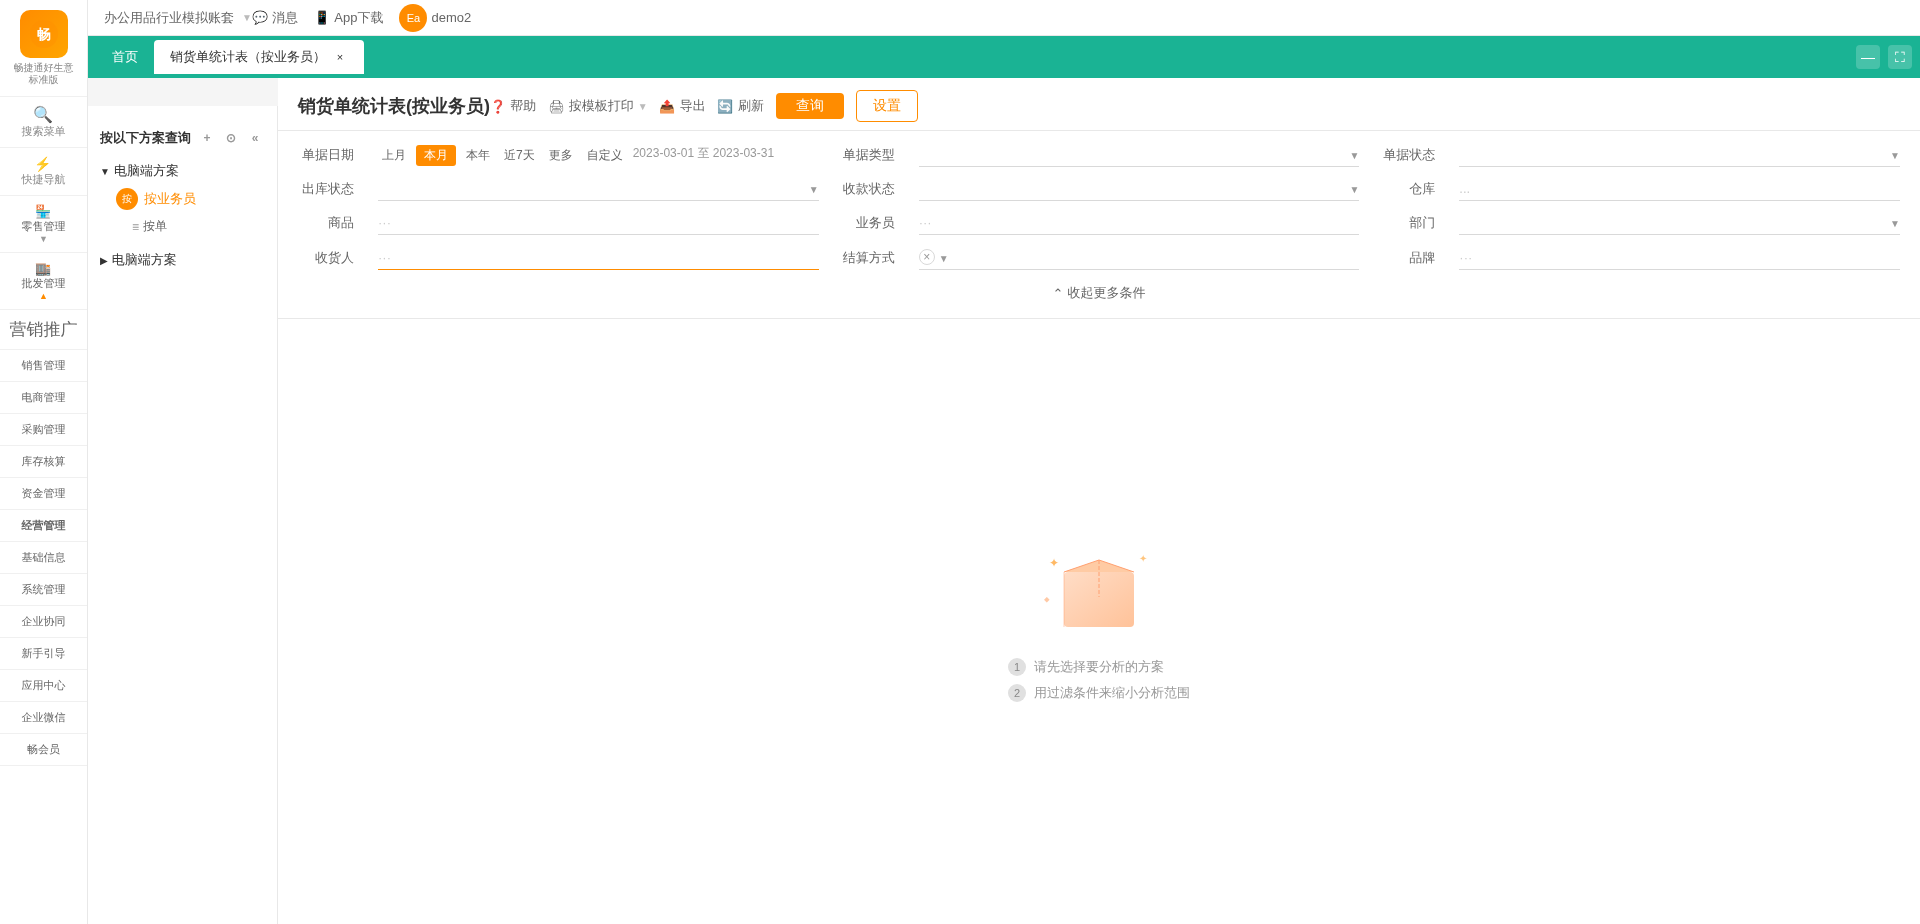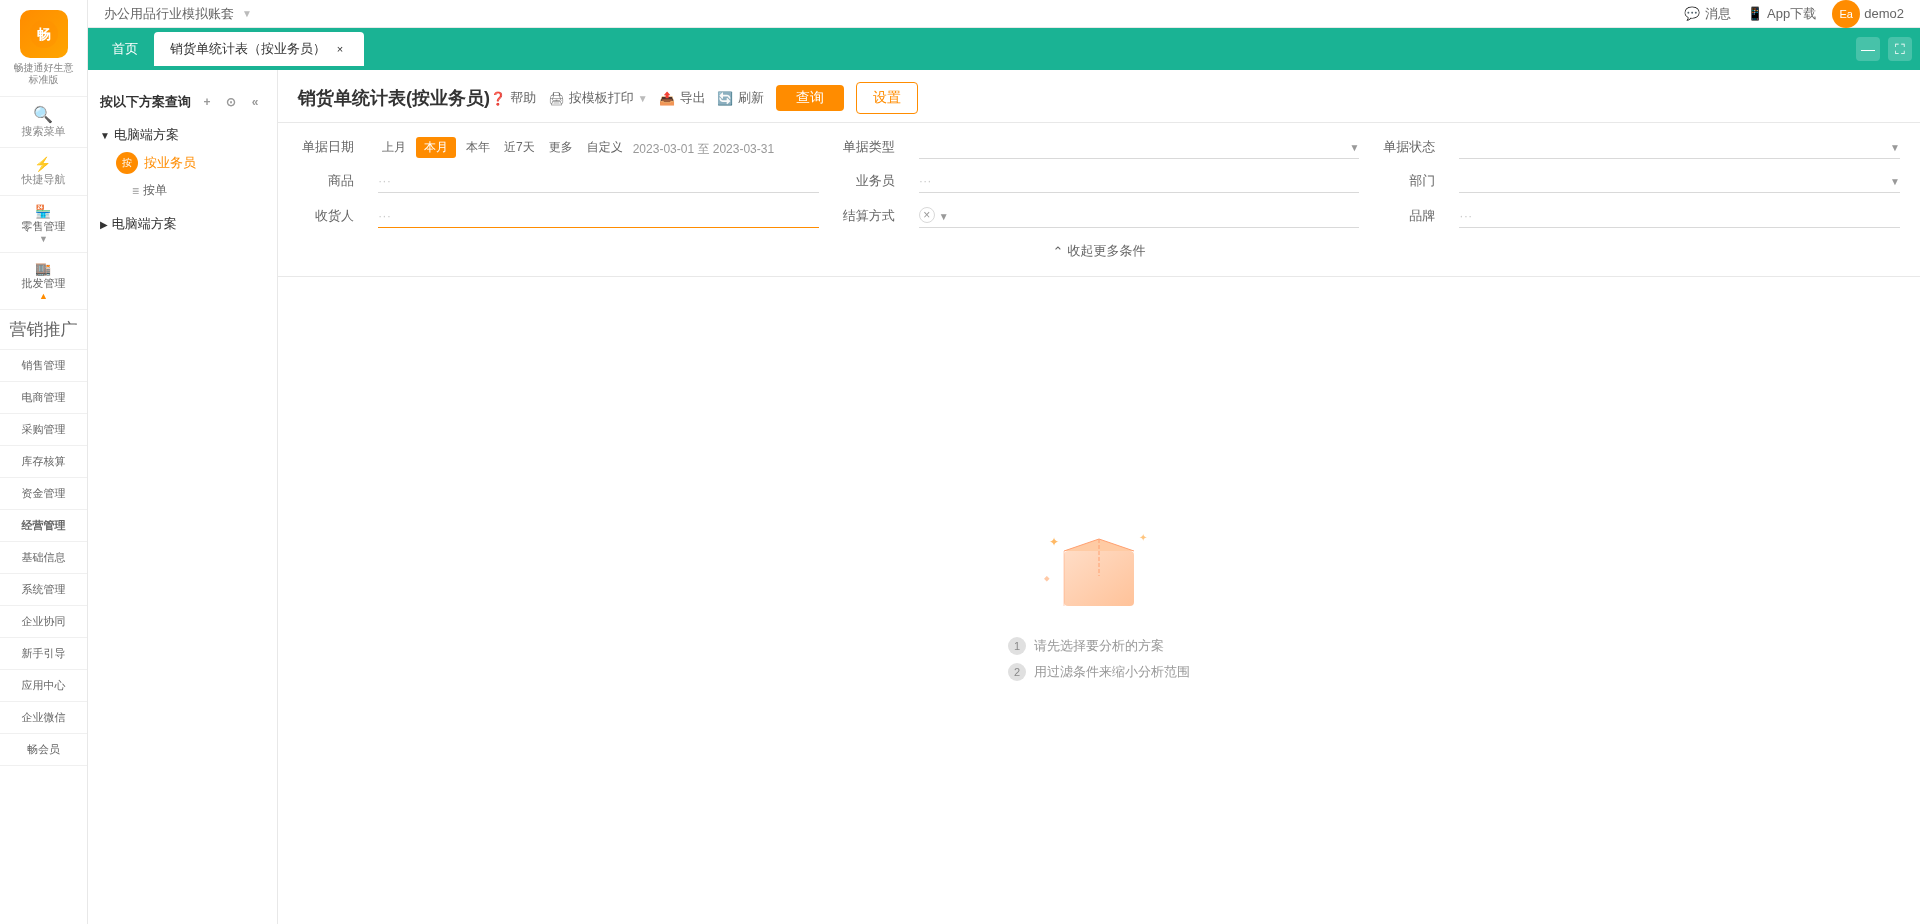--- a/index.html
+++ b/index.html
@@ -11,40 +11,40 @@
     .logo-icon { width: 48px; height: 48px; background: linear-gradient(135deg, #ff8c00, #ffa500); border-radius: 10px; margin: 0 auto 4px; display: flex; align-items: center; justify-content: center; }
     .logo-text { font-size: 10px; color: #666; line-height: 1.2; }
     .sidebar-search { padding: 8px 4px; text-align: center; font-size: 12px; color: #666; cursor: pointer; border-bottom: 1px solid #f0f0f0; }
     .sidebar-nav-item { padding: 8px 4px; text-align: center; font-size: 12px; color: #666; cursor: pointer; border-bottom: 1px solid #f0f0f0; }
     .sidebar-shortcut { padding: 8px 4px; text-align: center; font-size: 12px; color: #666; cursor: pointer; border-bottom: 1px solid #f0f0f0; }
 
     
     .main { flex: 1; display: flex; flex-direction: column; overflow: hidden; }
 
     
-    .topbar { height: 28px; background: #fff; display: flex; align-items: center; justify-content: space-between; padding: 0 16px; border-bottom: 1px solid #e8e8e8; }
+    .topbar { height: 36px; background: #fff; display: flex; align-items: center; justify-content: flex-start; padding: 0 16px; border-bottom: 1px solid #e8e8e8; }
     .topbar-left { display: flex; align-items: center; gap: 8px; font-size: 13px; color: #666; }
     .topbar-right { display: flex; align-items: center; gap: 16px; font-size: 13px; color: #666; }
     .topbar-right-item { display: flex; align-items: center; gap: 4px; cursor: pointer; }
     .avatar { width: 28px; height: 28px; border-radius: 50%; background: #ff8c00; display: flex; align-items: center; justify-content: center; color: #fff; font-size: 11px; overflow: hidden; }
 
     
     .tabbar { height: 42px; background: #1ab394; display: flex; align-items: center; padding: 0 8px; }
     .tab { height: 34px; padding: 0 16px; display: flex; align-items: center; gap: 6px; border-radius: 4px 4px 0 0; font-size: 13px; cursor: pointer; }
     .tab.home { background: transparent; color: #fff; }
     .tab.active { background: #fff; color: #333; }
     .tab-close { width: 16px; height: 16px; border-radius: 50%; display: flex; align-items: center; justify-content: center; font-size: 11px; cursor: pointer; }
     .tabbar-actions { margin-left: auto; display: flex; gap: 8px; }
     .tabbar-action-btn { width: 24px; height: 24px; background: rgba(255,255,255,0.2); border-radius: 4px; display: flex; align-items: center; justify-content: center; cursor: pointer; color: #fff; font-size: 14px; }
 
     
     .content { flex: 1; display: flex; overflow: hidden; background: #f5f5f5; }
 
     
-    .left-panel { width: 190px; background: #fff; border-right: 1px solid #e8e8e8; padding: 16px 0; overflow-y: auto; }
+    .left-panel { width: 190px; background: #fff; border-right: 1px solid #e8e8e8; padding: 16px 0; overflow-y: auto; margin-top: 28px; }
     .panel-header { display: flex; align-items: center; justify-content: space-between; padding: 6px 12px; font-size: 13px; color: #333; font-weight: bold; }
     .panel-actions { display: flex; gap: 4px; }
     .panel-action-btn { width: 20px; height: 20px; border-radius: 50%; display: flex; align-items: center; justify-content: center; cursor: pointer; font-size: 12px; color: #999; }
     .scheme-group { padding: 4px 0; }
     .scheme-group-header { display: flex; align-items: center; padding: 4px 12px; cursor: pointer; font-size: 13px; color: #333; }
     .scheme-item { padding: 4px 12px 4px 28px; cursor: pointer; font-size: 13px; color: #666; display: flex; align-items: center; gap: 6px; }
     .scheme-item.active { color: #ff8c00; }
     .scheme-sub-item { padding: 4px 12px 4px 44px; cursor: pointer; font-size: 12px; color: #666; display: flex; align-items: center; gap: 4px; }
     .scheme-group2 { padding: 4px 0; }
     .scheme-group2-header { display: flex; align-items: center; padding: 4px 12px; cursor: pointer; font-size: 13px; color: #333; }
@@ -63,21 +63,21 @@
 
     
     .filter-area { background: #fff; padding: 12px 20px; border-bottom: 1px solid #e8e8e8; }
     .filter-row { display: flex; align-items: center; margin-bottom: 10px; gap: 20px; }
     .filter-item { display: flex; align-items: center; gap: 24px; flex: 1; }
     .filter-label { font-size: 13px; color: #666; white-space: nowrap; min-width: 56px; text-align: right; }
     .filter-control { flex: 1; border-bottom: 1px solid #d9d9d9; display: flex; align-items: center; padding: 4px 0; position: relative; }
     .filter-control.active { border-bottom-color: #ff8c00; }
     .filter-select { flex: 1; display: flex; align-items: center; justify-content: space-between; cursor: pointer; }
     .filter-select-text { font-size: 13px; color: #ccc; }
-    .date-btns { display: flex; gap: 6px; align-items: flex-end; }
+    .date-btns { display: flex; gap: 6px; align-items: flex-start; }
     .date-btn { font-size: 12px; color: #666; cursor: pointer; padding: 2px 4px; }
     .date-btn.active { background: #ff8c00; color: #fff; border-radius: 3px; padding: 2px 8px; }
     .date-range { font-size: 12px; color: #999; }
     .filter-x { font-size: 12px; color: #999; cursor: pointer; width: 16px; height: 16px; border: 1px solid #d9d9d9; border-radius: 50%; display: flex; align-items: center; justify-content: center; }
     .collapse-btn { text-align: center; padding: 4px; color: #666; font-size: 13px; cursor: pointer; display: flex; align-items: center; justify-content: center; gap: 4px; }
 
     
     .empty-area { flex: 1; display: flex; align-items: center; justify-content: center; flex-direction: column; gap: 16px; background: #fff; }
     .empty-icon { width: 120px; height: 100px; position: relative; }
     .empty-tips { display: flex; flex-direction: column; gap: 8px; }
@@ -294,20 +294,48 @@
             <div class="filter-label">单据状态</div>
             <div class="filter-control">
               <div class="filter-select">
                 <span class="filter-select-text"></span>
                 <span class="chevron-down"></span>
               </div>
             </div>
           </div>
         </div>
 
+        <div class="filter-row">
+          <div class="filter-item">
+            <div class="filter-label">出库状态</div>
+            <div class="filter-control">
+              <div class="filter-select">
+                <span class="filter-select-text"></span>
+                <span class="chevron-down"></span>
+              </div>
+            </div>
+          </div>
+          <div class="filter-item">
+            <div class="filter-label">收款状态</div>
+            <div class="filter-control">
+              <div class="filter-select">
+                <span class="filter-select-text"></span>
+                <span class="chevron-down"></span>
+              </div>
+            </div>
+          </div>
+          <div class="filter-item">
+            <div class="filter-label">仓库</div>
+            <div class="filter-control">
+              <div class="filter-select">
+                <span class="filter-select-text">...</span>
+              </div>
+            </div>
+          </div>
+        </div>
 
         <div class="filter-row">
           <div class="filter-item">
             <div class="filter-label">商品</div>
             <div class="filter-control">
               <div class="filter-select">
                 <span class="filter-select-text">···</span>
               </div>
             </div>
           </div>

